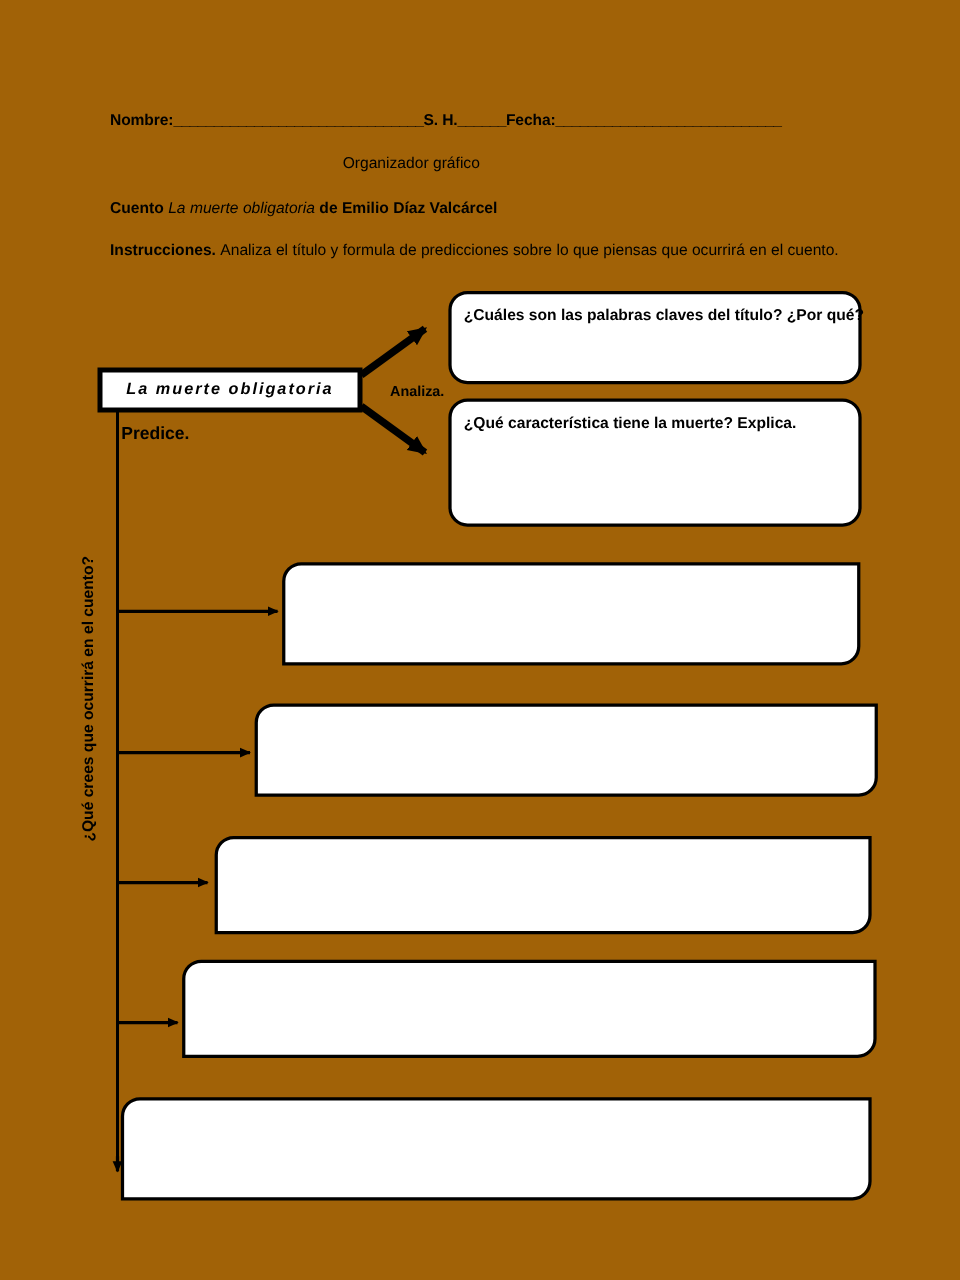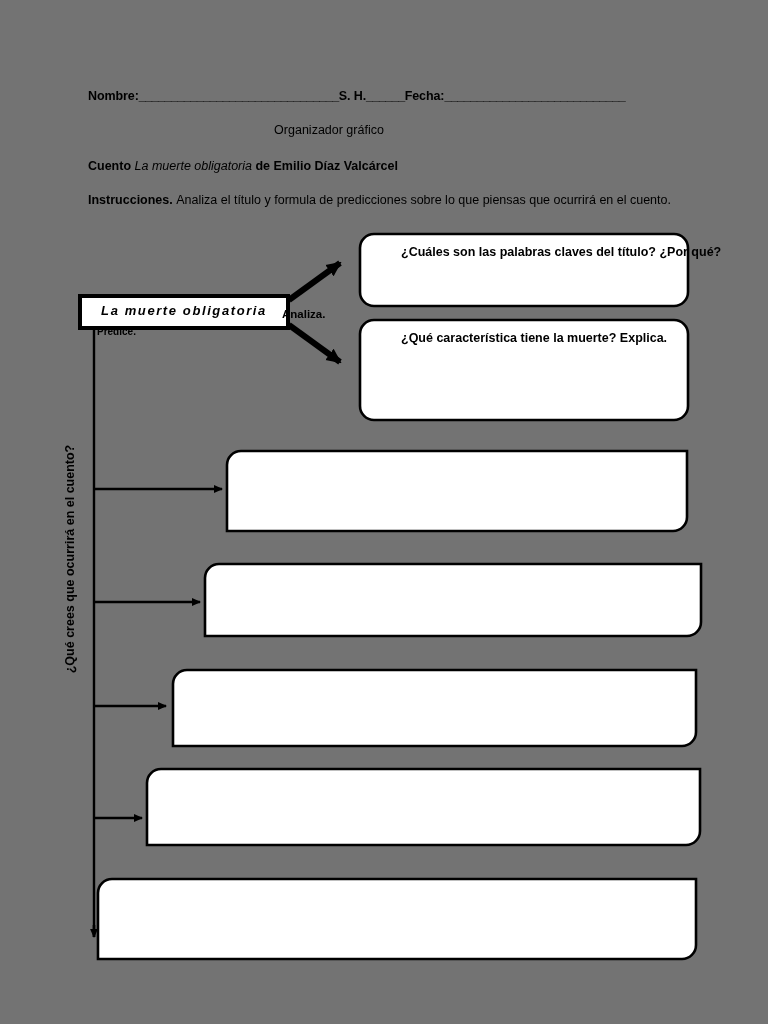--- a/index.html
+++ b/index.html
@@ -8,21 +8,21 @@
     background: #ffffff;
   }
   body {
     font-family: "Liberation Sans", sans-serif;
     color: #000000;
   }
   #page {
     position: relative;
     width: 768px;
     height: 1024px;
-    background: #737373;
+    background: #a16207;
     overflow: hidden;
   }
 
   
   .hdr-line {
     position: absolute;
     font-weight: bold;
     font-size: 12.5px;
     white-space: pre;
     letter-spacing: -0.1px;
@@ -84,37 +84,36 @@
     left: 82px;
     top: 303px;
     width: 204px;
     text-align: center;
     font-style: italic;
     font-weight: bold;
     font-size: 13px;
     letter-spacing: 1.6px;
   }
   #analiza-label {
-    left: 282px;
+    left: 312px;
     top: 308px;
     font-weight: bold;
     font-size: 11.5px;
   }
   #predice-label {
     left: 97px;
-    top: 326px;
-    font-weight: bold;
-    font-size: 10px;
+    top: 338px;
+    font-weight: bold;
+    font-size: 14px;
   }
   .qbox-text {
     position: absolute;
     font-size: 12.5px;
     font-weight: bold;
     white-space: nowrap;
-    margin-left: 30px;
   }
   #qbox-text-0 {
     left: 371px;
     top: 245px;
   }
   #qbox-text-1 {
     left: 371px;
     top: 331px;
     text-align: right;
   }

